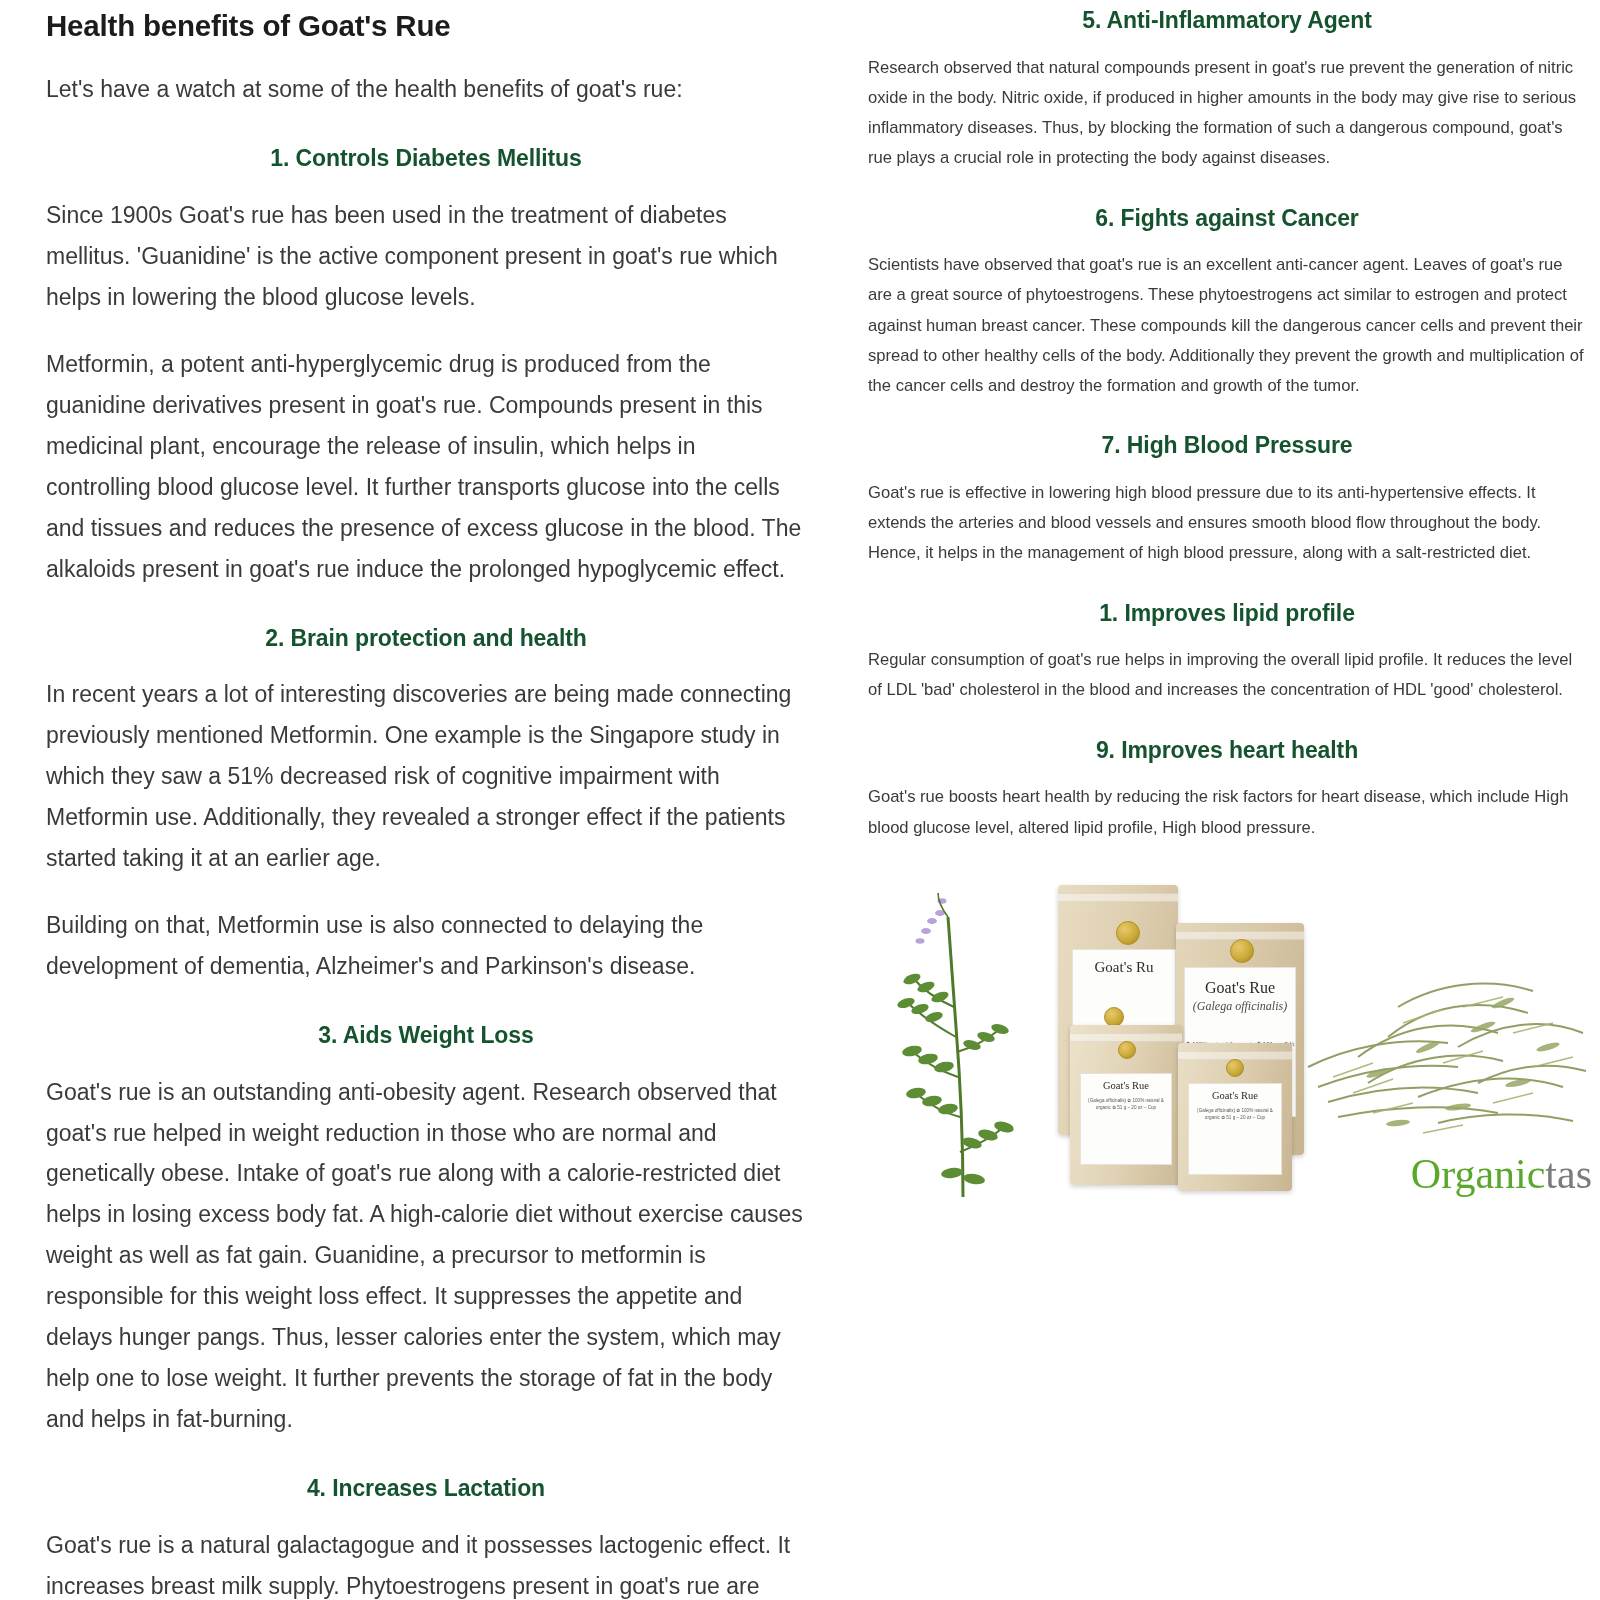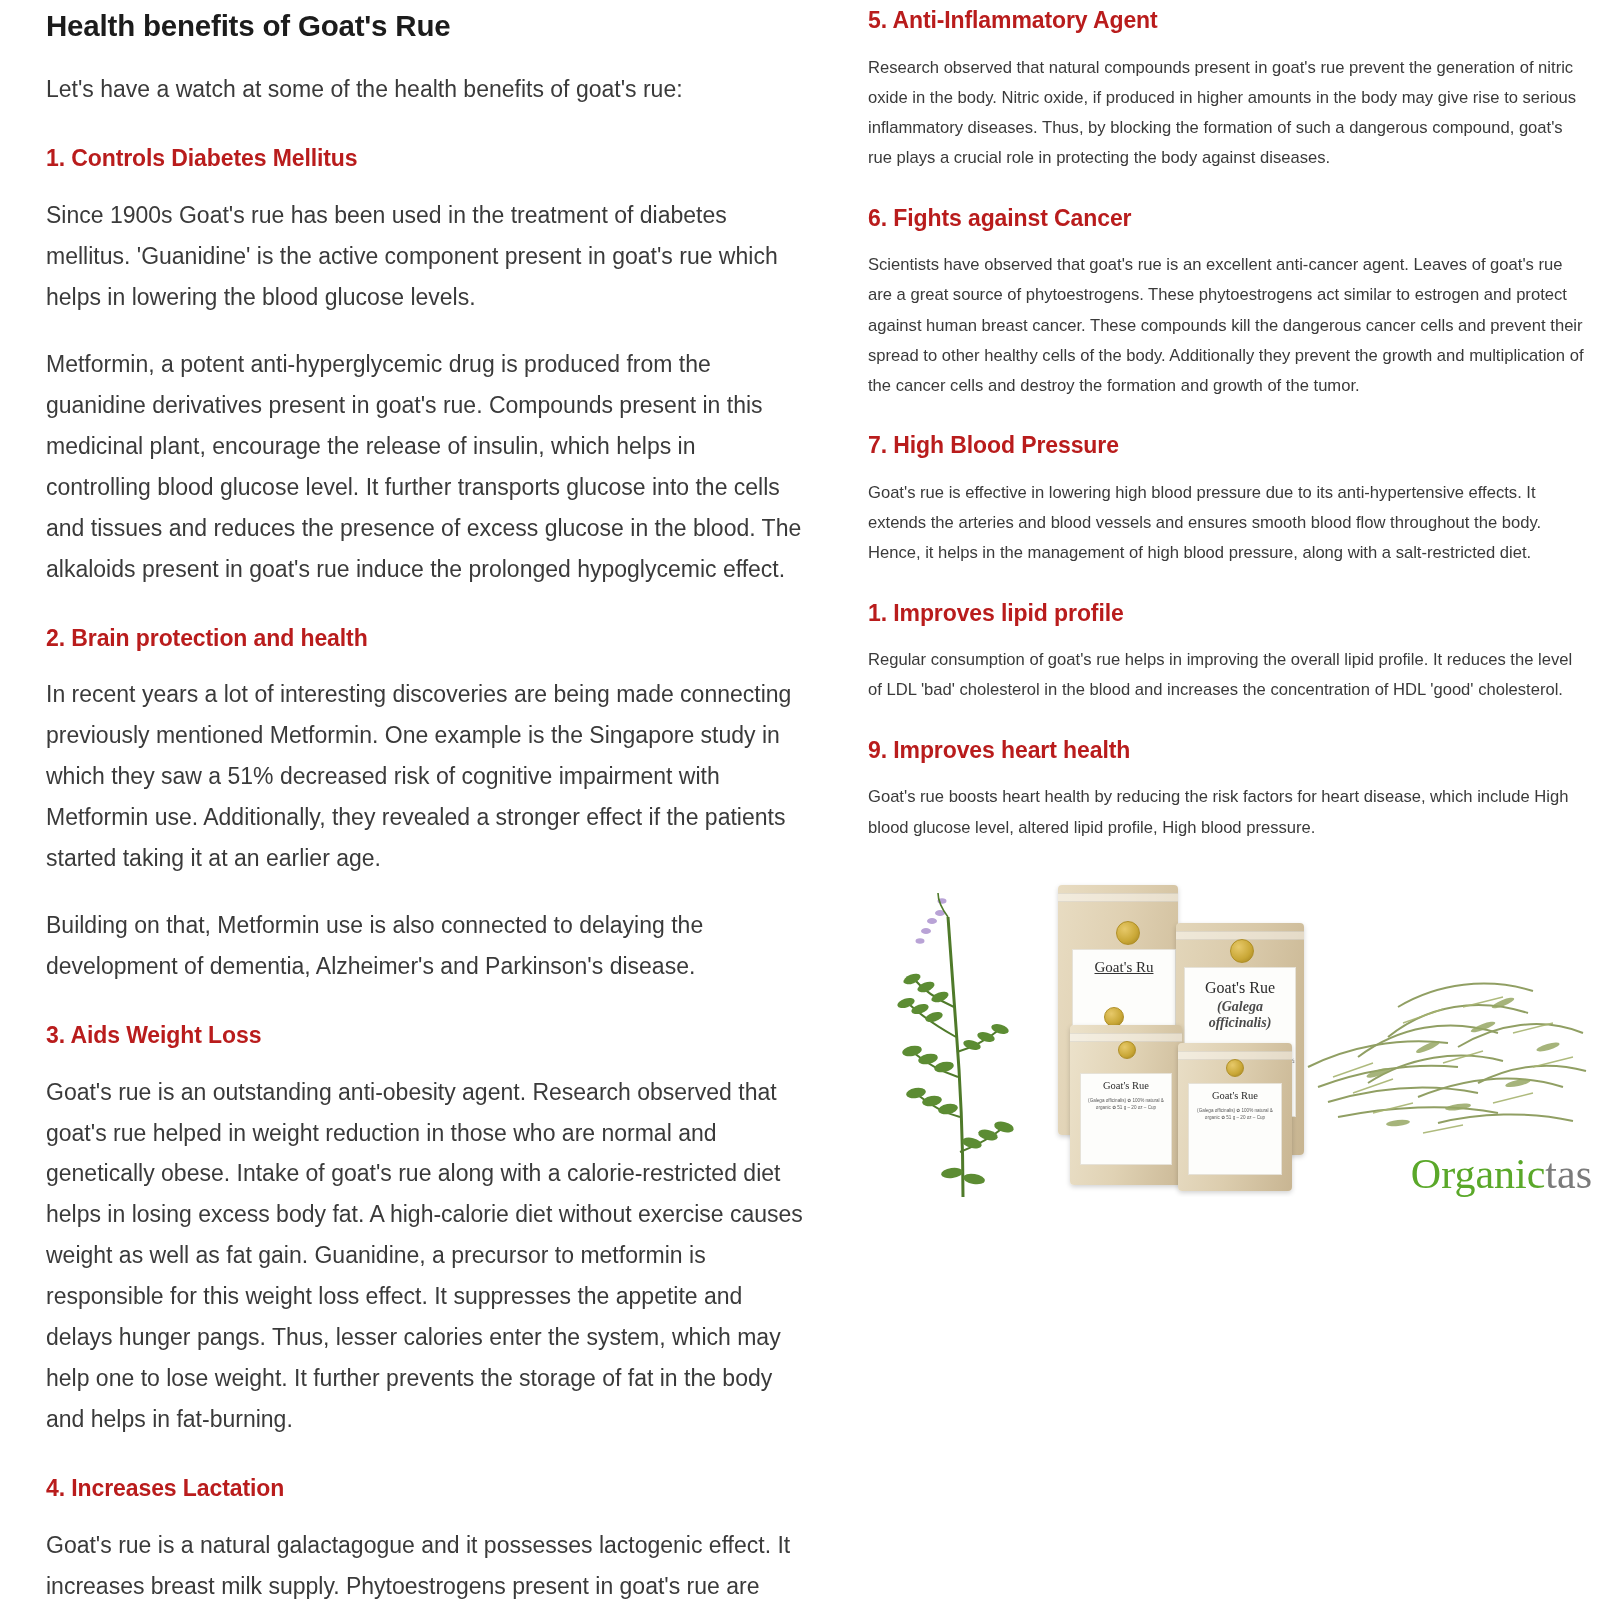--- a/index.html
+++ b/index.html
@@ -46,23 +46,24 @@
     line-height: 1.2;
     font-weight: bold;
     color: #1c1c1c;
     margin: 8px 0 26px 0;
     letter-spacing: -0.2px;
   }
   h2.section-title {
     font-size: 23px;
     line-height: 1.25;
     font-weight: bold;
-    color: #b91c1c;
+    color: #14532d;
     margin: 34px 0 22px 0;
     letter-spacing: -0.1px;
+    text-align: center;
   }
   .col.right h2.section-title:first-child {
     margin-top: 6px;
   }
   p.para {
     font-size: 23px;
     line-height: 1.78;
     color: #3a3a3a;
     margin: 0 0 26px 0;
   }
@@ -139,34 +140,33 @@
     box-sizing: border-box;
     text-align: center;
     overflow: hidden;
   }
   .label-white .brandline {
     font-family: "Liberation Serif", serif;
     color: #2b2b2b;
     line-height: 1.05;
   }
   .lab-bl {
-    left: 14px; top: 64px; width: 104px; height: 130px; text-decoration: underline;
+    left: 14px; top: 64px; width: 104px; height: 130px;
   }
   .lab-bl .brandline { font-size: 15px; margin-top: 10px; }
   .lab-br {
     left: 8px; top: 44px; width: 112px; height: 150px;
   }
   .lab-br .brandline { font-size: 16px; margin-top: 12px; }
   .lab-br .sub {
     font-family: "Liberation Serif", serif;
     font-style: italic;
-    font-size: 14px;
+    font-size: 12px;
     color: #4a4a4a;
     margin-top: 2px;
-    font-weight: bold;
   }
   .lab-br .tiny {
     font-size: 6px;
     color: #5a5a5a;
     margin-top: 26px;
     line-height: 1.5;
   }
   .lab-fl {
     left: 10px; top: 48px; width: 92px; height: 92px;
   }

